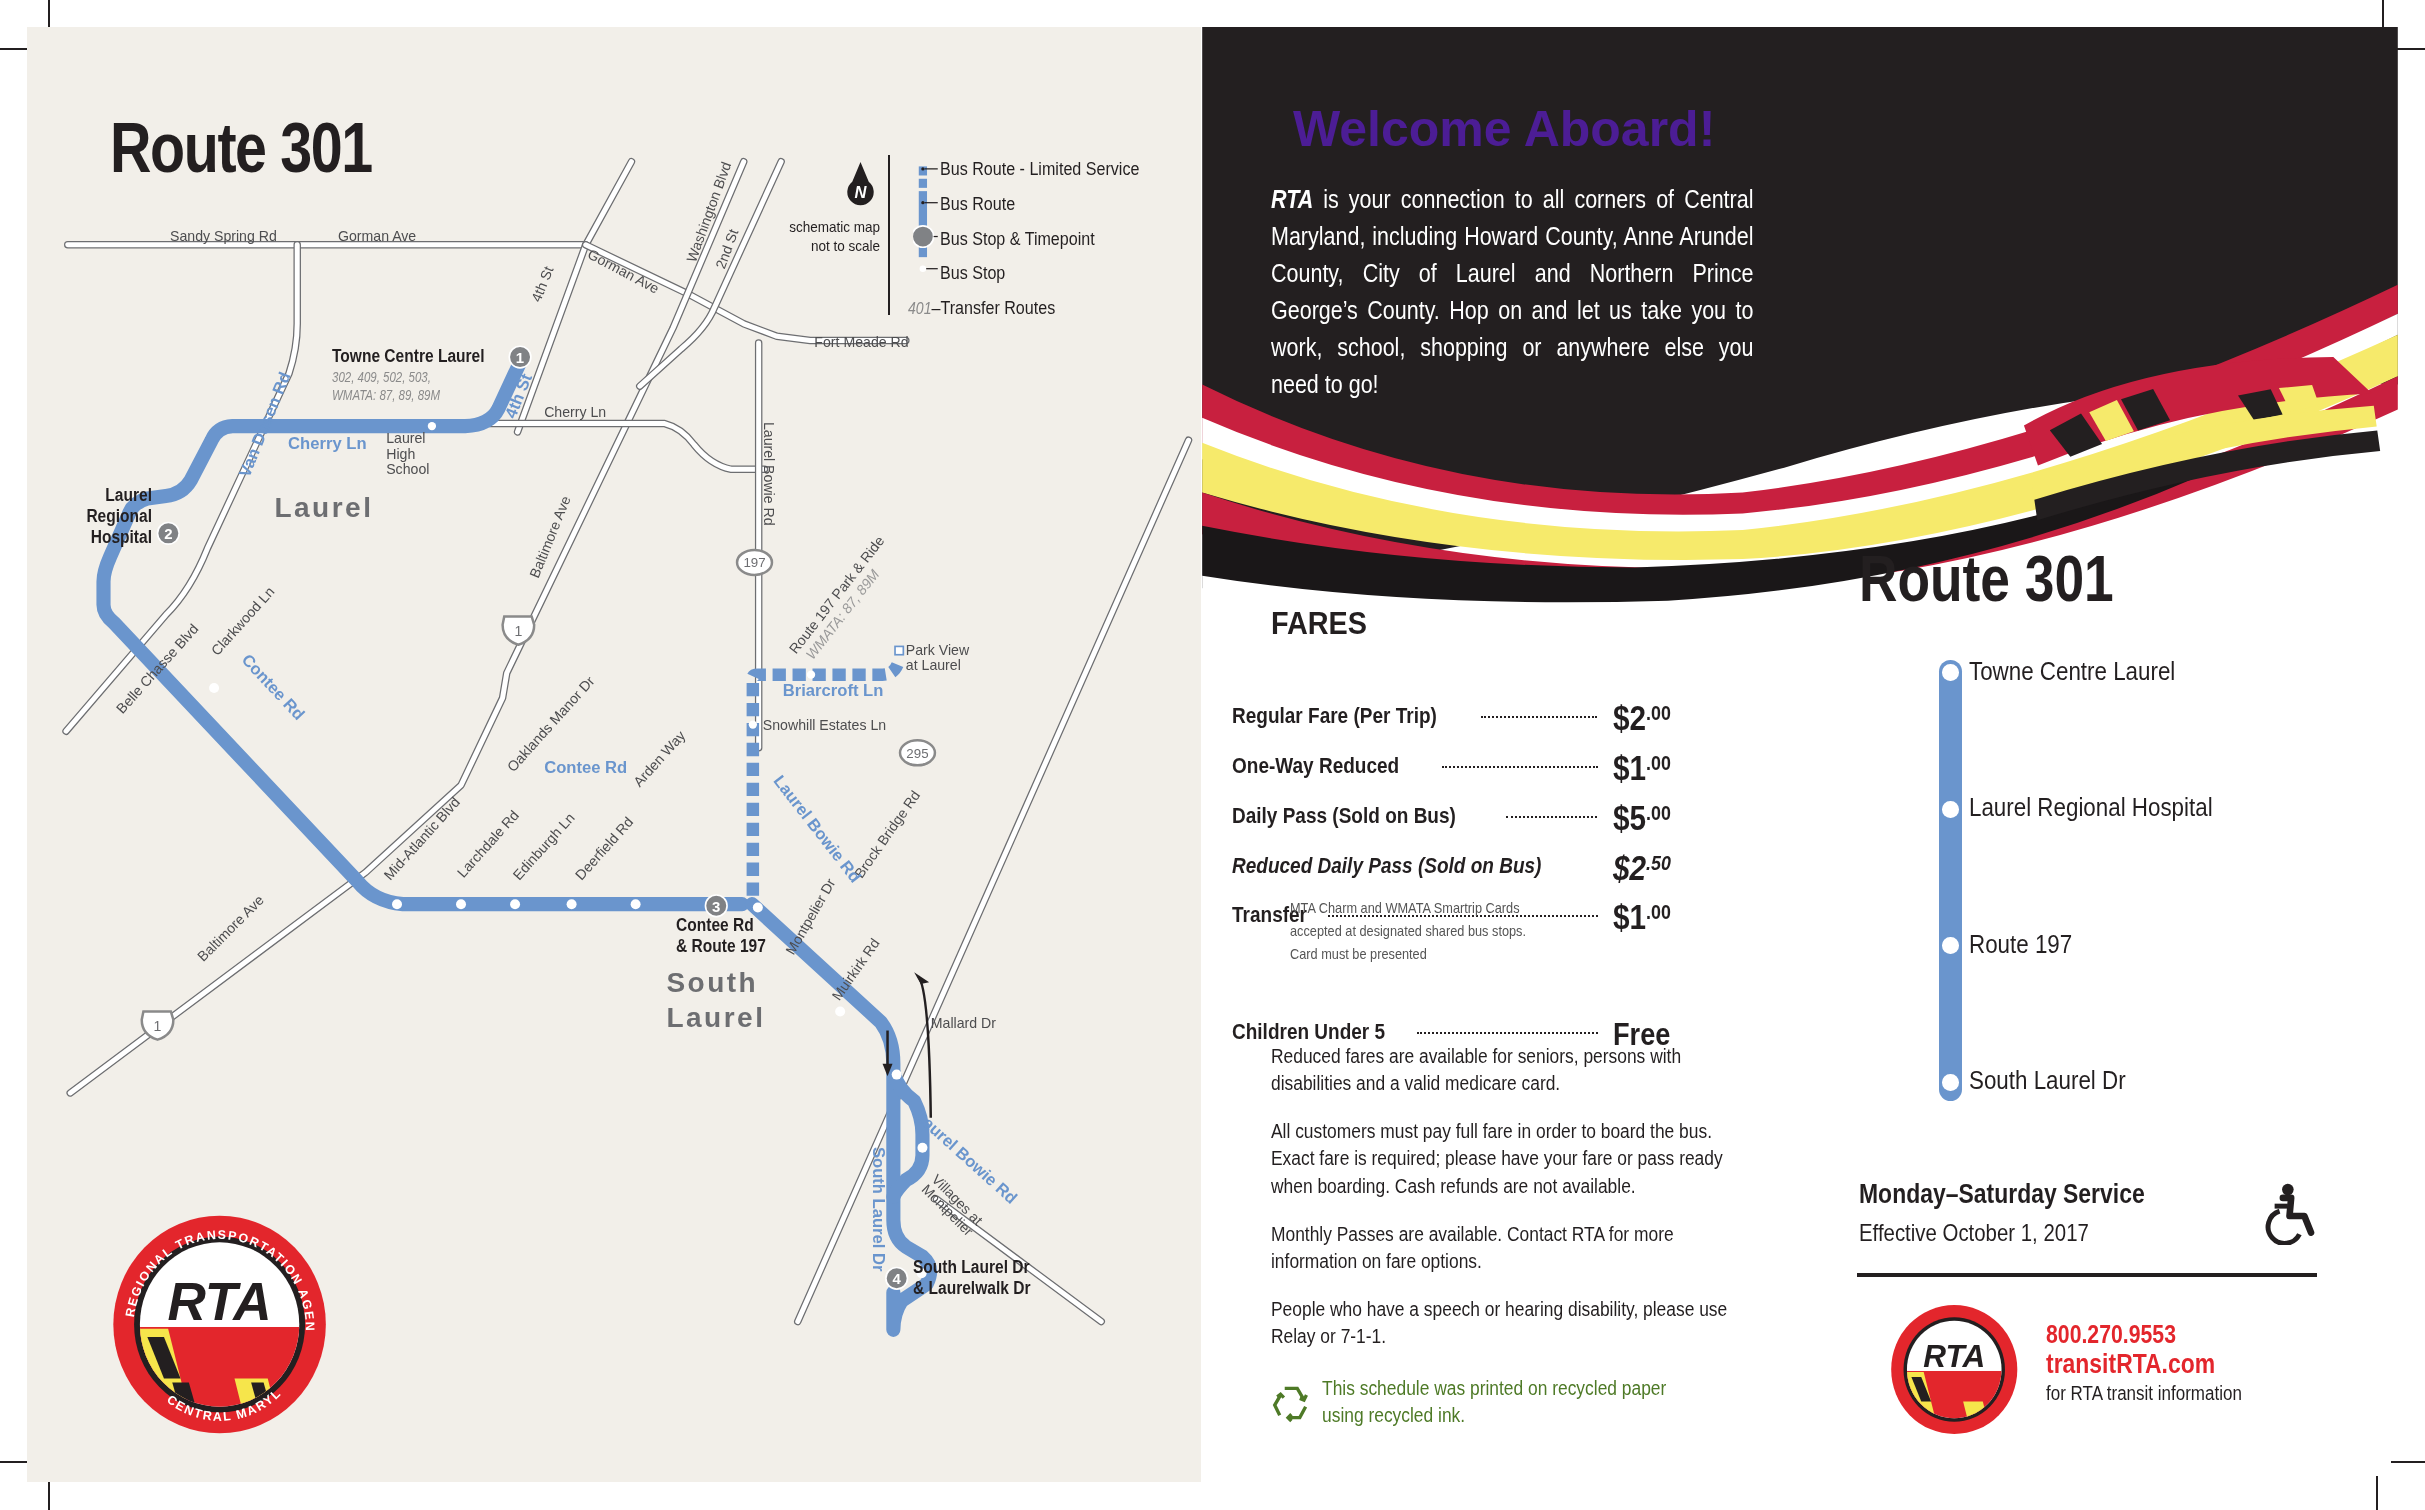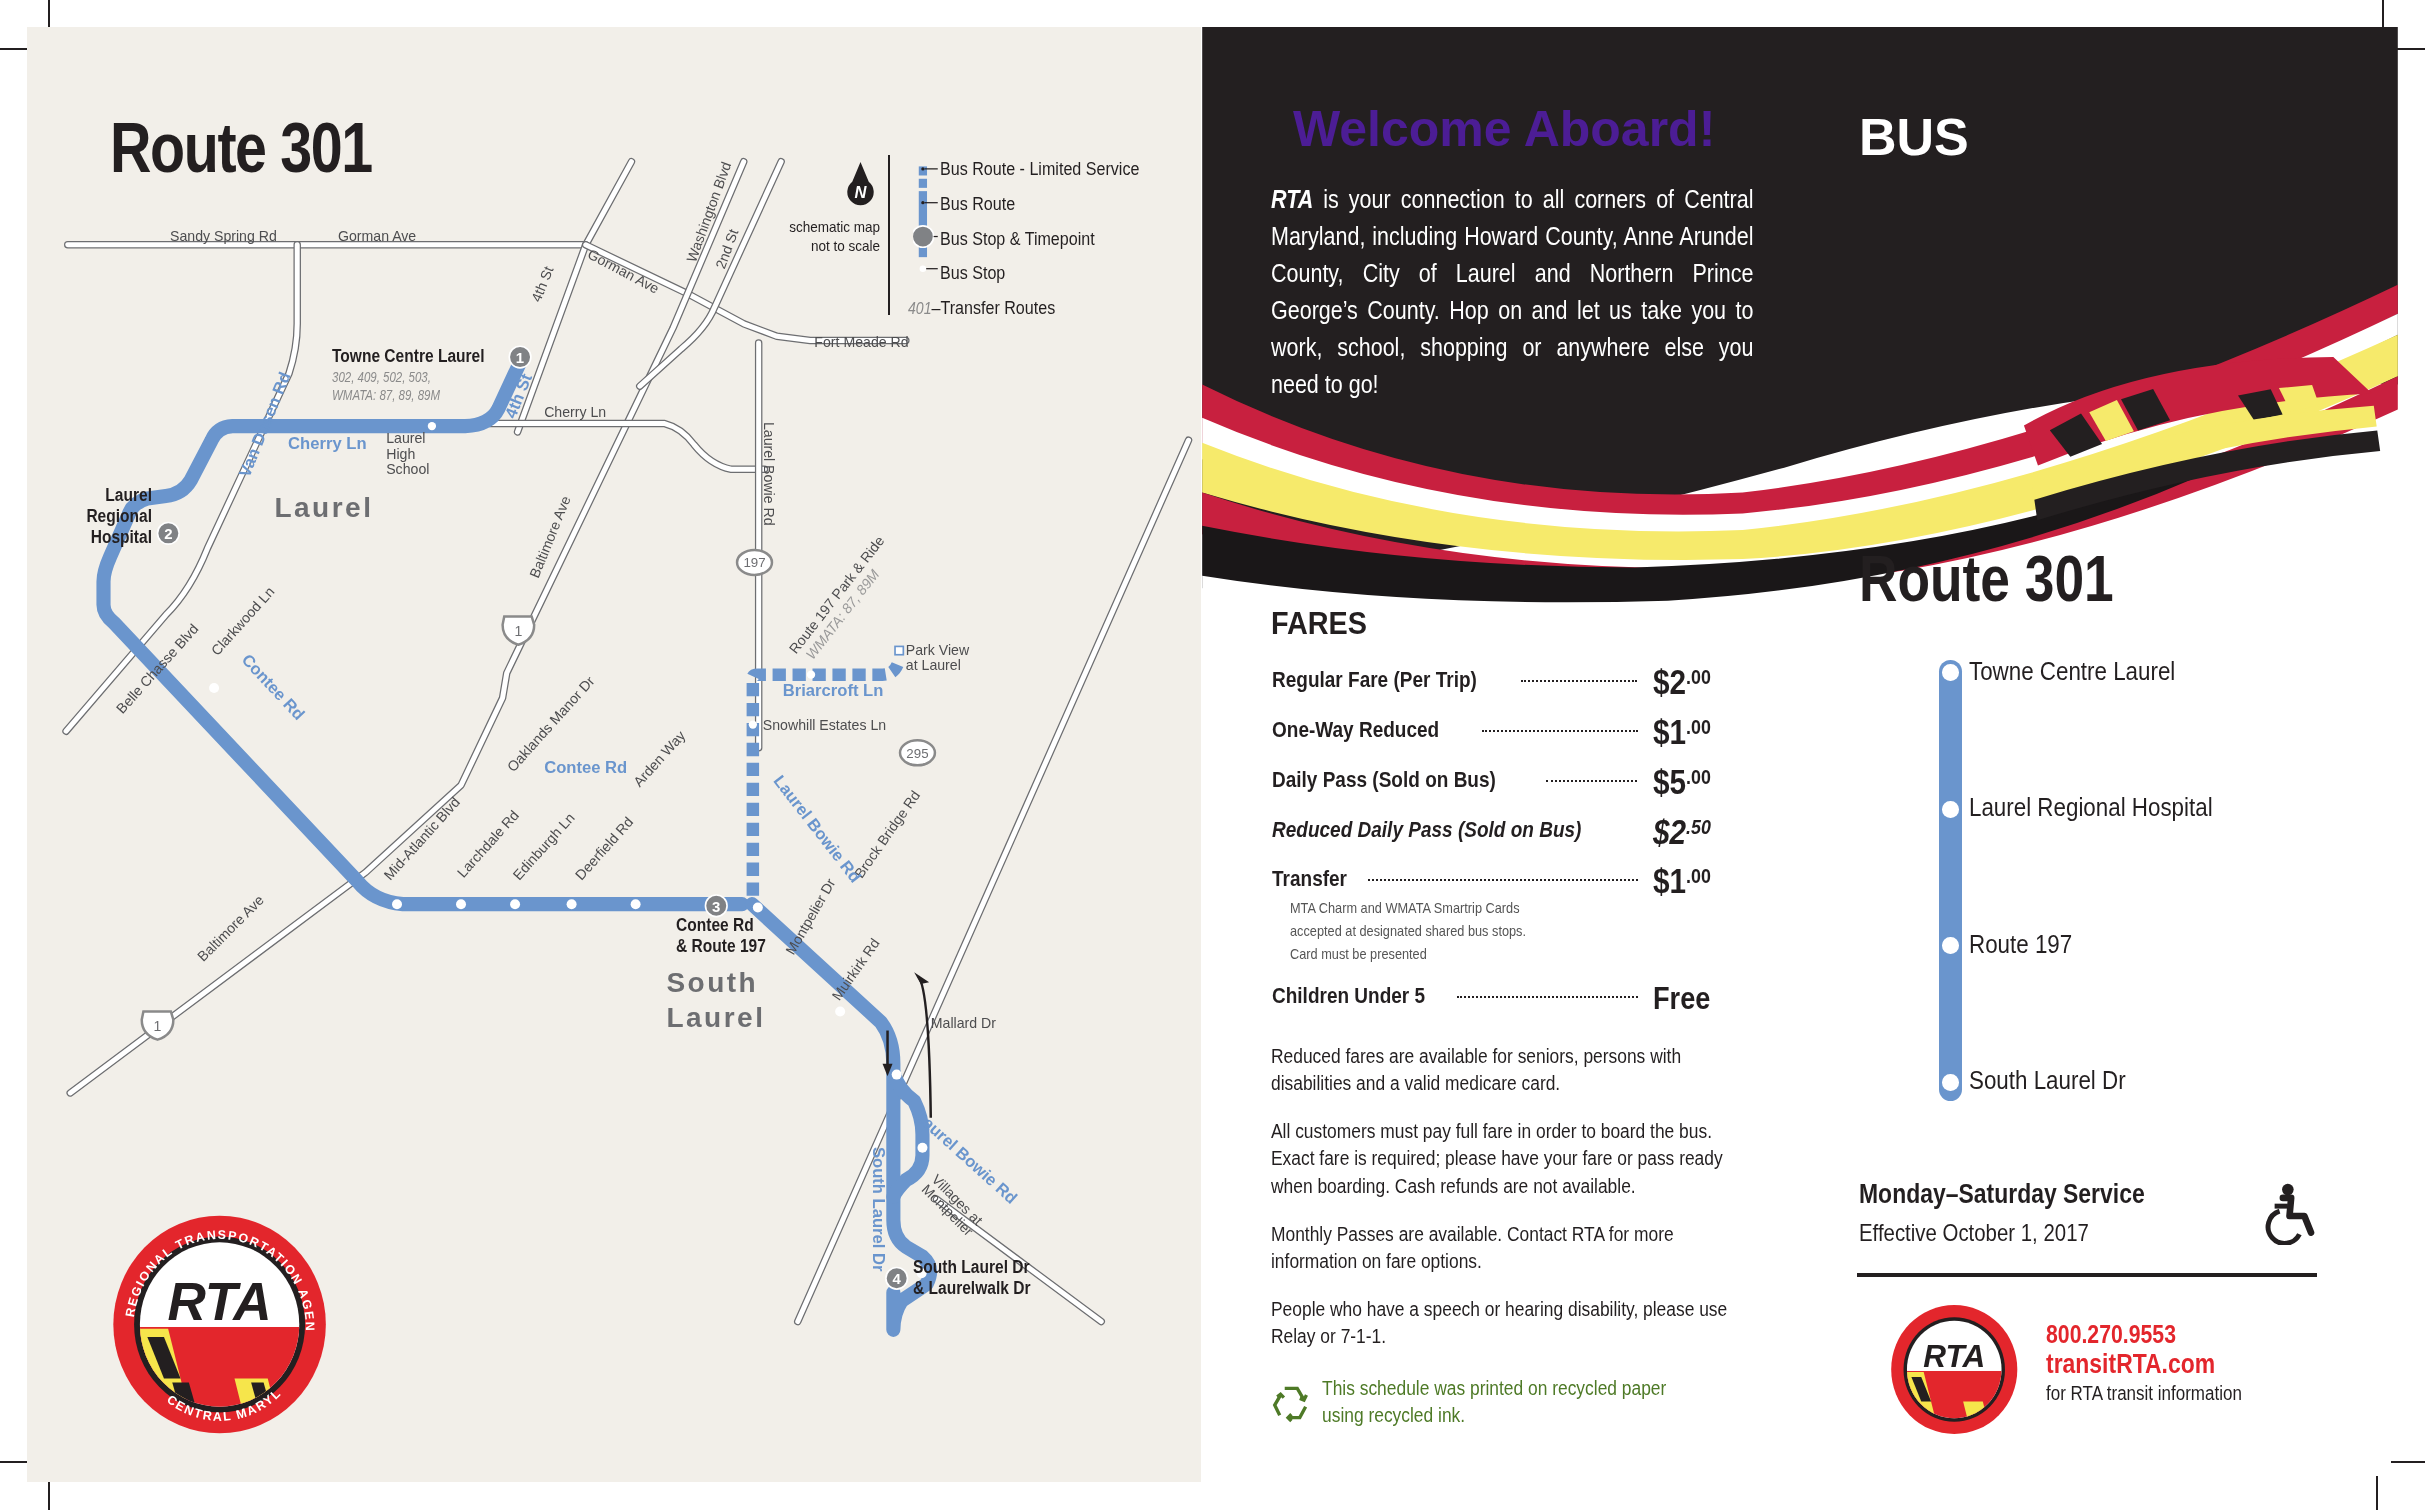--- a/index.html
+++ b/index.html
@@ -18,21 +18,21 @@
   .weather-box{left:353px;top:1256px;width:422px;height:125px;background:#f8ef74;padding:0;}
   .weather-title{position:absolute;left:15px;top:18.3px;font-weight:bold;font-size:22.5px;transform:scaleX(0.85);transform-origin:left top;white-space:nowrap;}
   .weather-body{position:absolute;left:15px;top:55px;width:466px;font-size:16.6px;line-height:22.5px;transform:scaleX(0.85);transform-origin:left top;}
   .rta-logo{position:absolute;}
   .dark-panel{position:absolute;left:1202px;top:27.4px;width:1196px;height:582px;overflow:hidden;}
   .welcome{position:absolute;left:1293px;top:100px;font-weight:bold;font-size:50px;color:#4c1d95;white-space:nowrap;}
   .intro{position:absolute;left:1271px;top:181px;width:482px;color:#fff;font-size:25px;line-height:37px;text-align:justify;transform:scaleX(0.86);transform-origin:left top;width:561px;}
   .intro b{font-style:italic;}
   .bus-schedule{position:absolute;left:1859px;top:104px;color:#fff;font-weight:bold;font-size:52px;line-height:67px;}
   .fares-title{position:absolute;left:1271px;top:605px;font-weight:bold;font-size:32px;transform:scaleX(0.9);transform-origin:left top;}
-  .fare-row{position:absolute;left:1272px;width:516px;height:42px;}
+  .fare-row{position:absolute;left:1232px;width:516px;height:42px;margin-top:36px;}
   .fare-label{position:absolute;left:0;top:0;font-weight:bold;font-size:21.6px;white-space:nowrap;transform:scaleX(0.88);transform-origin:left top;}
   .fare-dots{position:absolute;top:11.6px;height:1.7px;border-bottom:2.5px dotted #231f20;}
   .fare-price{position:absolute;left:381px;top:-5px;font-weight:bold;font-size:35px;white-space:nowrap;transform:scaleX(0.85);transform-origin:left top;}
   .fare-price sup{font-size:21px;vertical-align:top;position:relative;top:3.3px;}
   .fare-note{position:absolute;left:1290px;top:896px;font-size:15px;color:#555;line-height:23px;transform:scaleX(0.85);transform-origin:left top;white-space:nowrap;}
   .para{position:absolute;left:1271px;width:541px;font-size:20px;line-height:27.4px;color:#231f20;transform:scaleX(0.87);transform-origin:left top;}
   .recycle-text{position:absolute;left:1322px;top:1375px;font-size:20px;line-height:27px;color:#4e7a27;transform:scaleX(0.87);transform-origin:left top;white-space:nowrap;}
   .route-title{position:absolute;left:1859px;top:541px;font-weight:bold;font-size:65px;transform:scaleX(0.82);transform-origin:left top;white-space:nowrap;}
   .timeline{position:absolute;left:1939px;top:660px;width:23px;height:441px;background:#6a95cd;border-radius:11.6px;}
   .tl-dot{position:absolute;left:1942px;width:16.6px;height:16.6px;border-radius:50%;background:#fff;}
@@ -314,21 +314,20 @@
       <path d="M0 120 Q200 80 420 95 L420 120 Q200 110 0 150 Z" fill="#f6ea6b"></path>
       <path d="M0 150 Q220 115 420 125 L420 150 Q220 140 0 175 Z" fill="#231f20"></path>
     </g>
   </svg>
 </div>
 
 <div class="welcome">Welcome Aboard!</div>
 <div class="intro"><b>RTA</b><span> is your connection to all corners of Central Maryland, including Howard County, Anne Arundel County, City of Laurel and Northern Prince George’s County. Hop on and let us take you to work, school, shopping or anywhere else you need to go!</span></div>
 
 <div class="bus-schedule">
-  <div>BUS</div>
 </div>
 
 <div class="fares-title">FARES</div>
 
 <div class="fare-row" style="top:667px;">
   <div class="fare-label">Regular Fare (Per Trip)</div>
   <div class="fare-dots" style="left:249px;width:116px;"></div>
   <div class="fare-price"><span>$2</span><sup>.00</sup></div>
 </div>
 <div class="fare-row" style="top:717px;">

